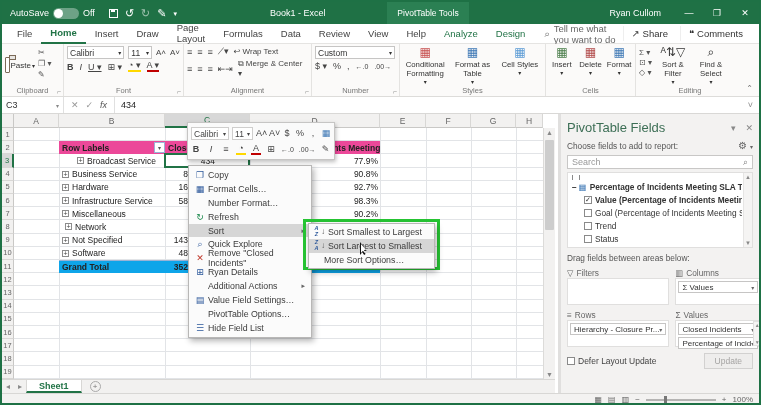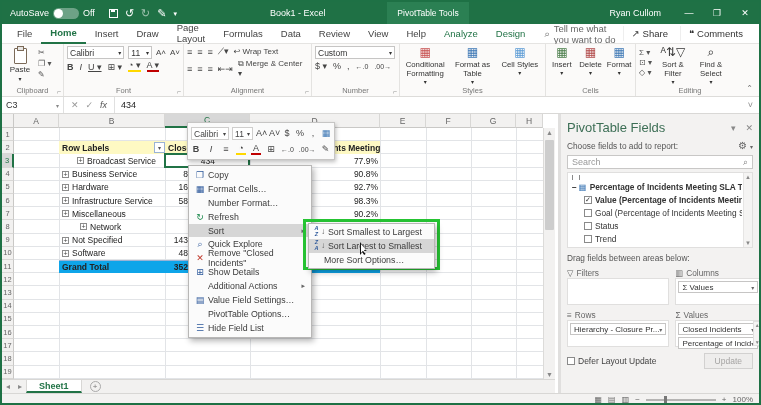--- a/index.html
+++ b/index.html
@@ -28,21 +28,21 @@
   .mtab.active{color:#217346;font-weight:bold;border-bottom:2.5px solid #217346;}
   .mtab.ctx{color:#217346;}
   .tellme{display:flex;align-items:center;gap:4px;color:#666;margin-left:10px;font-size:9.5px;}
   .mb-right{margin-left:auto;display:flex;align-items:center;gap:4px;padding-right:8px;}
   .mb-btn{display:flex;align-items:center;gap:3px;padding:2px 8px;border-left:1px solid #eee;font-size:9.5px;color:#333;}
   
   .ribbon{position:absolute;left:0;top:42px;width:100%;height:53px;background:#fbfaf9;border-bottom:1px solid #dddcda;display:flex;}
   .rgroup{position:relative;height:100%;border-right:1px solid #e4e3e1;padding:2px 3px 12px;display:flex;gap:3px;}
   .rgroup .glabel{position:absolute;bottom:1px;left:0;width:100%;text-align:center;font-size:7.5px;color:#777;}
   .rgroup .launcher{position:absolute;bottom:1px;right:2px;font-size:7px;color:#999;}
-  .bigbtn{display:flex;flex-direction:column;align-items:center;justify-content:center;width:30px;gap:1px;font-size:8px;color:#333;}
+  .bigbtn{display:flex;flex-direction:row;align-items:center;justify-content:center;width:30px;gap:1px;font-size:8px;color:#333;}
   .smallcol{display:flex;flex-direction:column;justify-content:flex-start;gap:2px;padding-top:2px;font-size:8px;color:#555;}
   .combo{border:1px solid #c6c5c4;background:#fff;height:13px;display:flex;align-items:center;justify-content:space-between;padding:0 2px;font-size:8.5px;color:#333;}
   .irow{display:flex;gap:4px;align-items:center;font-size:9px;color:#444;}
   .clip{width:13px;height:16px;border:1.3px solid #7b6a58;border-radius:1px;position:relative;background:#fff;}
   .clip::after{content:"";position:absolute;top:-3px;left:2.5px;width:5px;height:3px;border:1.2px solid #7b6a58;background:#e8e6e3;}
   .colcol{display:flex;flex-direction:column;align-items:center;width:44px;font-size:7.8px;line-height:1.15;color:#333;text-align:center;}
   .colcol .ic{font-size:12px;margin-bottom:1px;}
   .ic-cf{color:#c75050;} .ic-ft{color:#3e78b5;} .ic-cs{color:#5b9bd5;}
   .bld{font-weight:bold;} .it{font-style:italic;} .un{text-decoration:underline;}
   .ic-fc{border-bottom:2px solid #c00000;line-height:1;} .ic-hl{border-bottom:2px solid #ffd800;line-height:1;}
@@ -56,21 +56,21 @@
   
   #sheet{position:absolute;left:0;top:112px;width:553px;height:265px;background:#fff;overflow:hidden;}
   .colhdr{position:absolute;top:0;height:14px;background:#f2f1f0;border-right:1px solid #d8d7d5;border-bottom:1px solid #c9c8c6;display:flex;align-items:center;justify-content:center;font-size:8.5px;color:#666;}
   .colhdr.sel{background:#d8d8d8;border-bottom:2px solid #217346;color:#217346;}
   .rowhdr{position:absolute;left:0;width:12px;background:#f2f1f0;border-bottom:1px solid #d8d7d5;border-right:1px solid #c9c8c6;display:flex;align-items:center;justify-content:center;font-size:7.5px;color:#666;}
   .rowhdr.sel{background:#d8d8d8;border-right:2px solid #217346;color:#217346;}
   .gridlines{position:absolute;left:12px;top:14px;right:12px;bottom:0;background:repeating-linear-gradient(to bottom,transparent 0 12.2px,#e2e4e7 12.2px 13.2px);}
   .vline{position:absolute;top:14px;width:1px;background:#e2e4e7;}
   .corner{position:absolute;left:0;top:0;width:12px;height:14px;background:#f2f1f0;border-right:1px solid #c9c8c6;border-bottom:1px solid #c9c8c6;}
   .pcell{position:absolute;height:13.2px;display:flex;align-items:center;font-size:8.5px;color:#222;overflow:hidden;white-space:nowrap;}
-  .phead{background:#fef9c3;font-weight:bold;}
+  .phead{background:#ec4899;font-weight:bold;}
   .ptotal{background:#0ea5e9;font-weight:bold;border-top:1px solid #9ab3d5;}
   .expbox{display:inline-flex;align-items:center;justify-content:center;width:7px;height:7px;border:1px solid #8c8c8c;font-size:7px;line-height:1;margin-right:3px;color:#444;background:#fff;flex:none;}
   .filterbtn{margin-left:auto;width:11px;height:11px;border:1px solid #9ab3d5;background:#fff;display:flex;align-items:center;justify-content:center;font-size:6px;color:#555;flex:none;}
   .selbox{position:absolute;border:2px solid #217346;background:transparent;}
   .vscroll{position:absolute;right:0;top:14px;width:12px;bottom:0;background:#f2f1f0;border-left:1px solid #dcdbd9;display:flex;flex-direction:column;align-items:center;justify-content:space-between;padding:1px 0;color:#888;font-size:7px;}
   .vthumb{position:absolute;right:1.5px;top:26px;width:9px;height:90px;background:#cdcdcd;border-radius:1px;}
   
   #minitb{position:absolute;left:185px;top:120px;width:148px;height:38px;background:#fafafa;border:1px solid #c6c5c4;box-shadow:1px 2px 4px rgba(0,0,0,.25);z-index:30;padding:2px 3px;display:flex;flex-direction:column;justify-content:space-around;}
   .mtrow{display:flex;align-items:center;gap:3px;font-size:8.5px;color:#444;}
   .mtcombo{border:1px solid #cfcecd;background:#fff;height:13px;display:flex;align-items:center;gap:3px;padding:0 2px;}
@@ -401,21 +401,21 @@
         <span>Infrastructure Service</span>
       </div>
       <div class="pcell " style="left: 163px; width: 85px; top: 80px; justify-content: flex-end; padding-right: 62px;">58</div>
       <div class="pcell " style="left: 248px; width: 130px; top: 80px; justify-content: flex-end; padding-right: 2px;">98.3%</div>
       <div class="pcell " style="left: 57px; width: 106px; top: 93.2px; padding-left: 3px;">
         <span class="expbox">+</span>
         <span>Miscellaneous</span>
       </div>
       <div class="pcell " style="left: 163px; width: 85px; top: 93.2px; justify-content: flex-end; padding-right: 62px;"></div>
       <div class="pcell " style="left: 248px; width: 130px; top: 93.2px; justify-content: flex-end; padding-right: 2px;">90.2%</div>
-      <div class="pcell " style="left: 57px; width: 106px; top: 106.4px; padding-left: 21px;">
+      <div class="pcell " style="left: 57px; width: 106px; top: 106.4px; padding-left: 6px;">
         <span class="expbox">+</span>
         <span>Network</span>
       </div>
       <div class="pcell " style="left: 163px; width: 85px; top: 106.4px; justify-content: flex-end; padding-right: 62px;"></div>
       <div class="pcell " style="left: 248px; width: 130px; top: 106.4px; justify-content: flex-end; padding-right: 2px;">94.5%</div>
       <div class="pcell " style="left: 57px; width: 106px; top: 119.6px; padding-left: 3px;">
         <span class="expbox">+</span>
         <span>Not Specified</span>
       </div>
       <div class="pcell " style="left: 163px; width: 85px; top: 119.6px; justify-content: flex-end; padding-right: 62px;">143</div>
@@ -492,21 +492,21 @@
       <div class="mitem">
         <span class="mi blu">⌕</span>
         <span>Quick Explore</span>
       </div>
       <div class="mitem">
         <span class="mi red">✕</span>
         <span>Remove "Closed Incidents"</span>
       </div>
       <div class="mitem">
         <span class="mi blu">⊞</span>
-        <span>Show Details</span>
+        <span>Ryan Details</span>
       </div>
       <div class="mitem">
         <span class="mi"></span>
         <span>Additional Actions</span>
         <span class="sub">▸</span>
       </div>
       <div class="mitem">
         <span class="mi blu">▤</span>
         <span>Value Field Settings…</span>
       </div>
@@ -586,25 +586,25 @@
         <div class="fitem ind grp">
           <span class="cb">✓</span>
           <span>Value (Percentage of Incidents Meeting…</span>
         </div>
         <div class="fitem ind">
           <span class="cb"></span>
           <span>Goal (Percentage of Incidents Meeting SLA …</span>
         </div>
         <div class="fitem ind">
           <span class="cb"></span>
-          <span>Status</span>
+          <span>Trend</span>
         </div>
         <div class="fitem ind">
           <span class="cb"></span>
-          <span>Trend</span>
+          <span>Status</span>
         </div>
         <div class="fscroll">
           <span>▲</span>
           <span>▼</span>
         </div>
       </div>
     <div class="draghint">Drag fields between areas below:</div>
     <div class="areas">
       <div>
         <div class="arealabel">

